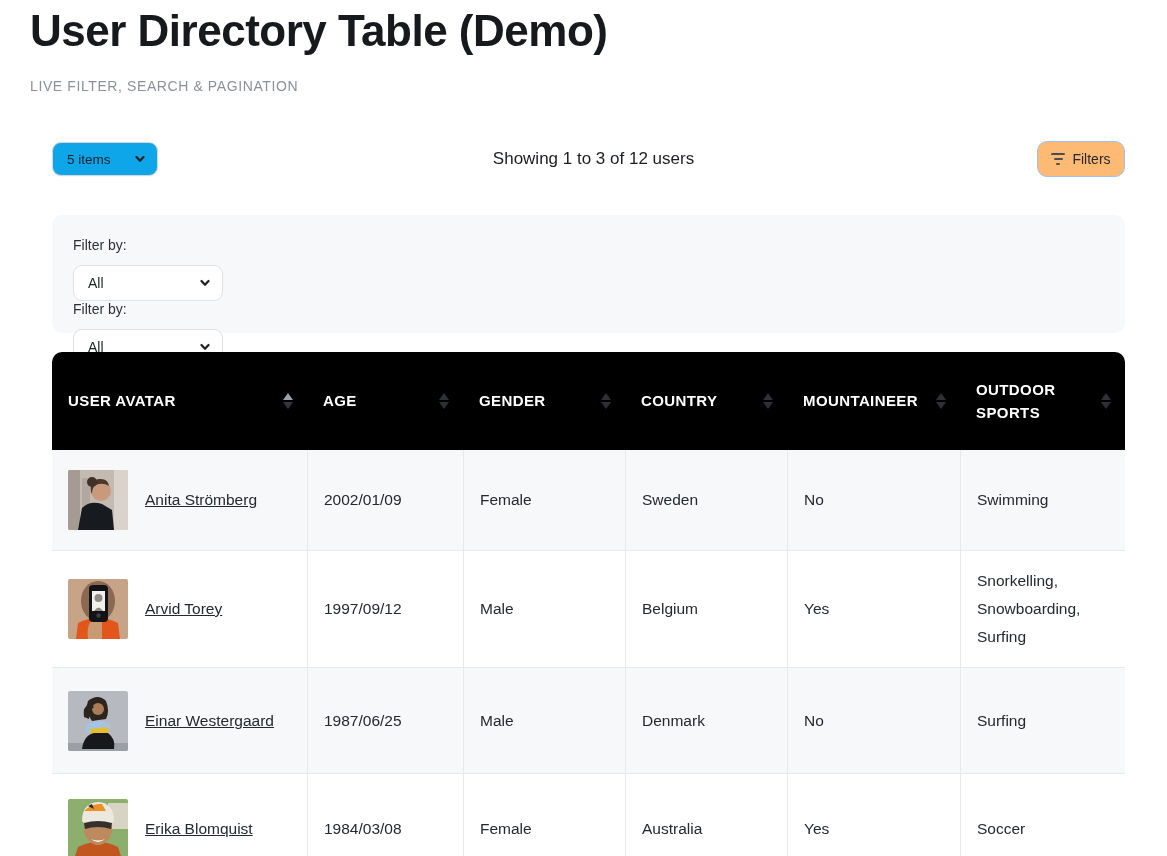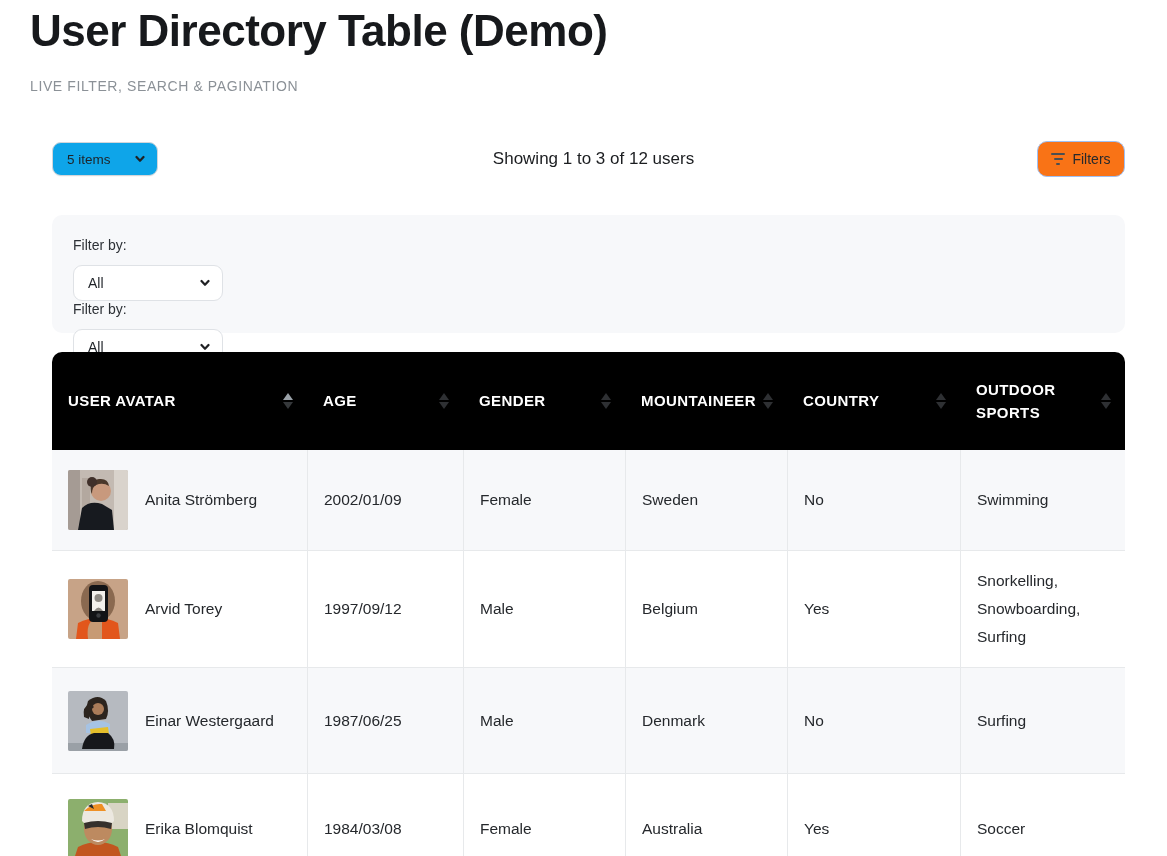--- a/index.html
+++ b/index.html
@@ -20,21 +20,21 @@
   .items-select { width:106px; height:34px; border:1px solid #d3d6da; border-radius:9px;
     background:#0ea5e9; display:flex; align-items:center; padding:0 12px 0 14px; gap:8px;
     font-size:13.5px; color:#1f2328; cursor:pointer; box-shadow:0 1px 1px rgba(0,0,0,0.03); }
   .items-select .val { flex:1; }
   .showing { flex:1; text-align:center; font-size:17px; color:#1b1d20; }
   .search-input { width:202px; height:33px; border:1px solid #d9dce0; border-radius:10px;
     padding:0 12px; font-size:14px; color:#1f2328; outline:none;
     font-family:"Liberation Sans", sans-serif; }
   .search-input::placeholder { color:#9aa0a6; }
   .filters-btn { margin-left:8px; width:88px; height:36px; border:1.5px solid #9fc0f4;
-    border-radius:10px; background:#f97316; display:flex; align-items:center; justify-content:center;
+    border-radius:10px; background:#fdba74; display:flex; align-items:center; justify-content:center;
     gap:7px; font-size:14px; color:#27292c; cursor:pointer;
     font-family:"Liberation Sans", sans-serif; }
   .filter-lines { display:inline-flex; flex-direction:column; align-items:center; gap:3px; }
   .filter-lines i { display:block; height:2px; background:#4a4e52; border-radius:1px; }
   .filter-lines i:nth-child(1){ width:14px; }
   .filter-lines i:nth-child(2){ width:9px; }
   .filter-lines i:nth-child(3){ width:4px; }
 
   .chev { width:10px; height:10px; flex:0 0 auto; }
   .chev path { stroke:#202124; stroke-width:2.2; fill:none; stroke-linecap:round; stroke-linejoin:round; }
@@ -65,21 +65,21 @@
     border-top:7px solid #2e3033; }
   .sort.asc .up { border-bottom-color:#9aa1a8; }
   .sort.asc .down { border-top-color:#35383b; }
 
   .tbody .tr { display:grid; grid-template-columns:255px 156px 162px 162px 173px 165px;
     border-bottom:1px solid #e7e9eb; }
   .tbody .tr:nth-child(odd) { background:#f7f8fa; }
   .tbody .tr:nth-child(even) { background:#ffffff; }
   .td { display:flex; align-items:center; padding:16px 12px 16px 16px; font-size:15.5px;
     color:#25282c; line-height:28px; border-left:1px solid #e7e9eb; }
-  .td:first-child { border-left:none; gap:17px; }
+  .td:first-child { border-left:none; gap:17px;text-decoration:underline; }
   .td .name { max-width:145px; line-height:24px; }
   .tr-1 { min-height:101px; } .tr-2 { min-height:117px; } .tr-3 { min-height:106px; } .tr-4 { min-height:110px; }
 
   .avatar { width:60px; height:60px; border-radius:2px; flex:0 0 auto; overflow:hidden; }
   .avatar svg { display:block; }
 </style>
 </head>
 <body>
 
 <div class="page">
@@ -152,28 +152,28 @@
           </span>
       </div>
       <div class="th">
         <span class="label">GENDER</span>
         <span class="sort">
             <span class="up"></span>
             <span class="down"></span>
           </span>
       </div>
       <div class="th">
+        <span class="label">COUNTRY</span>
+        <span class="sort">
+            <span class="up"></span>
+            <span class="down"></span>
+          </span>
+      </div>
+      <div class="th">
         <span class="label">MOUNTAINEER</span>
-        <span class="sort">
-            <span class="up"></span>
-            <span class="down"></span>
-          </span>
-      </div>
-      <div class="th">
-        <span class="label">COUNTRY</span>
         <span class="sort">
             <span class="up"></span>
             <span class="down"></span>
           </span>
       </div>
       <div class="th">
         <span class="label">OUTDOOR SPORTS</span>
         <span class="sort">
             <span class="up"></span>
             <span class="down"></span>

